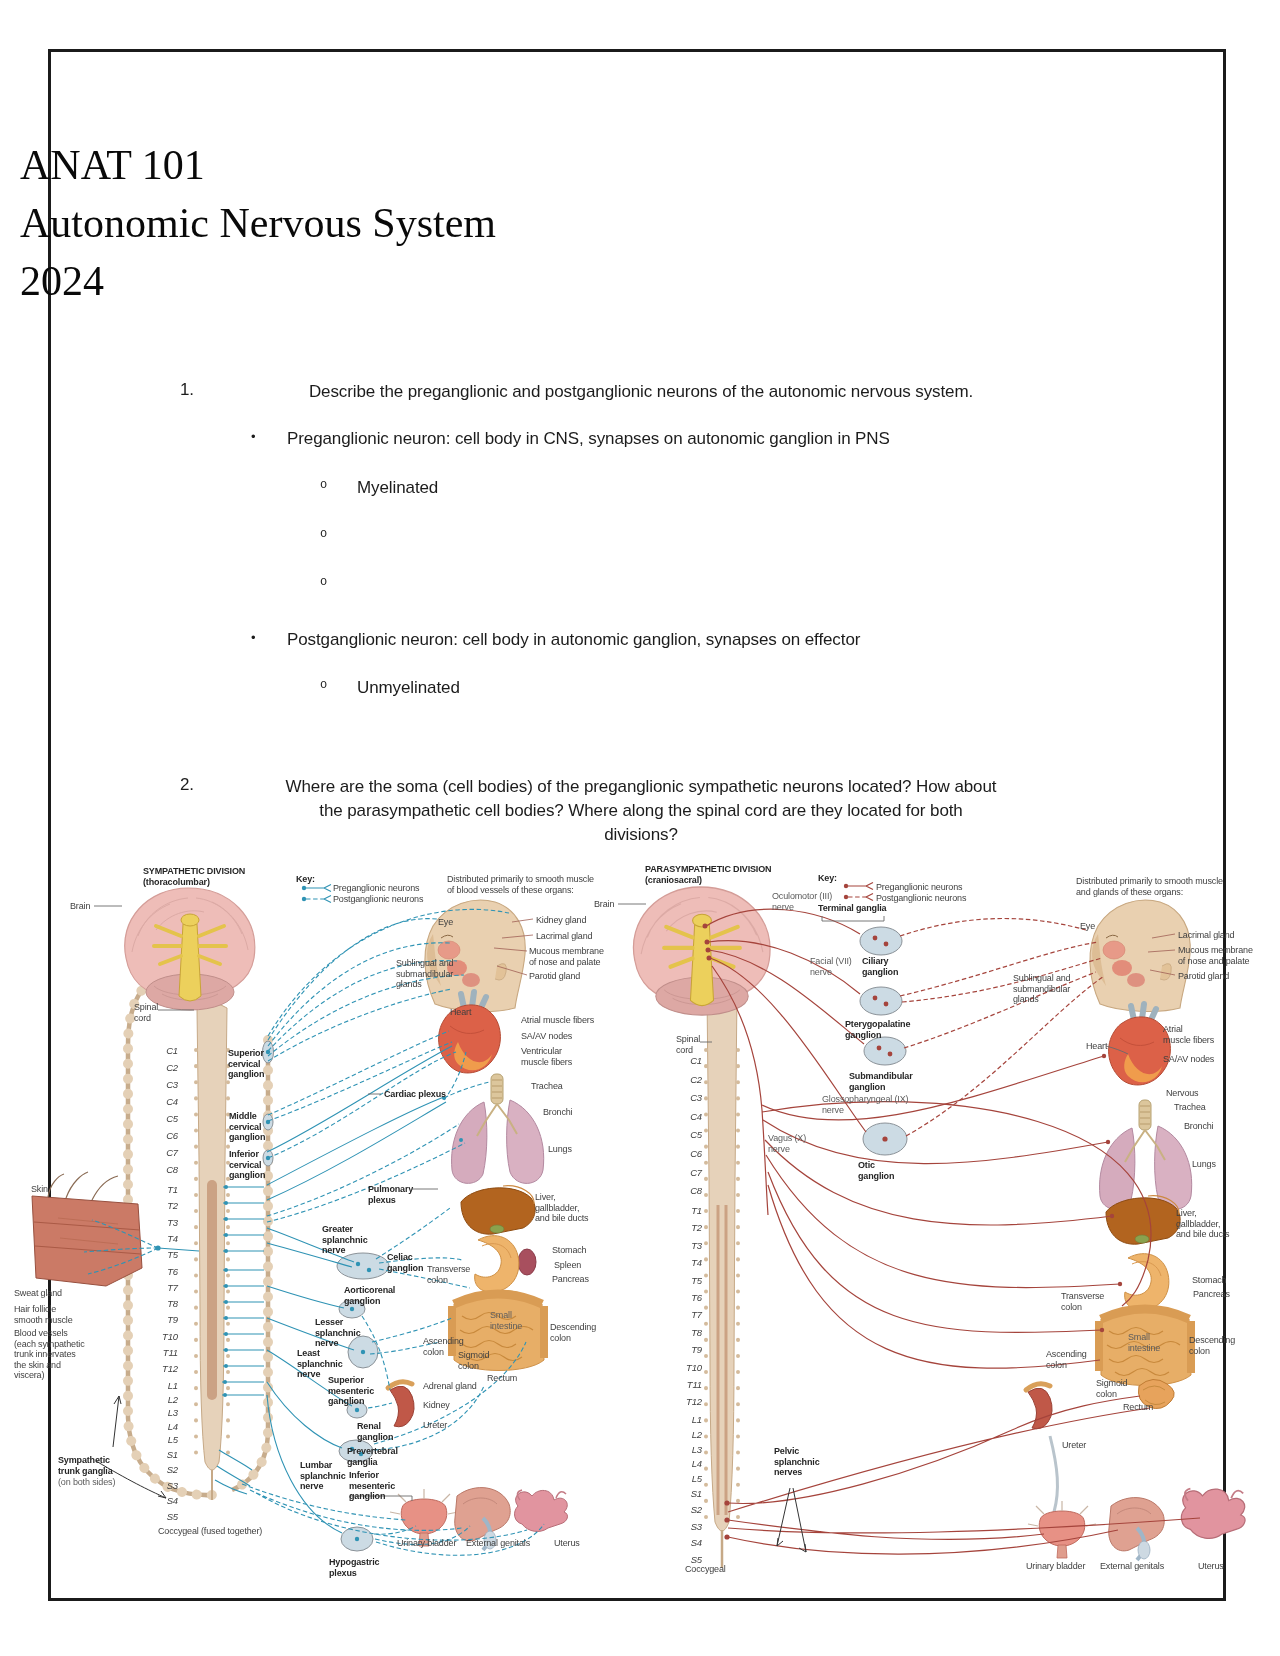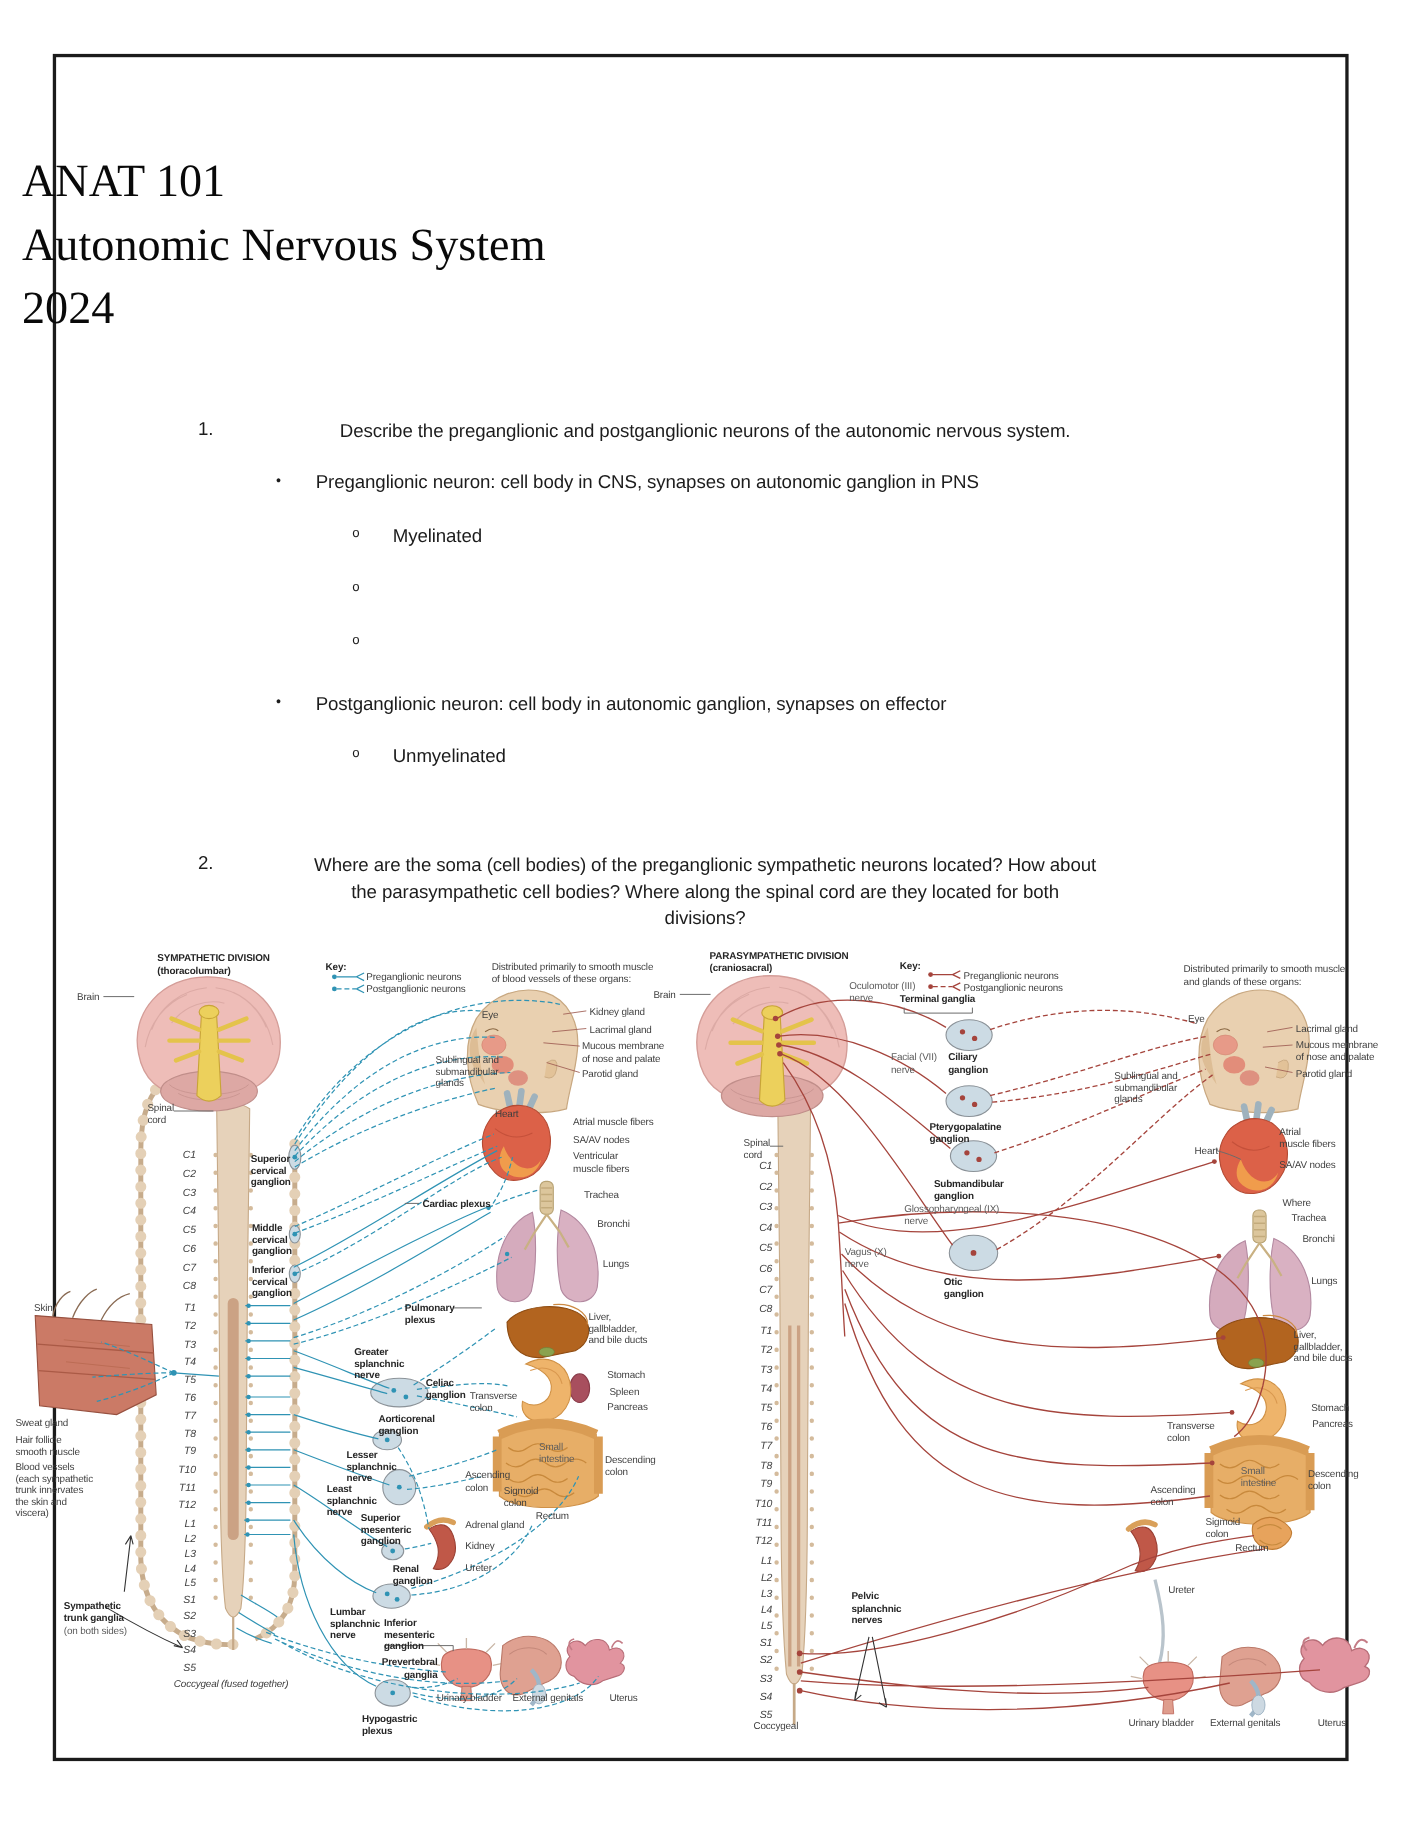--- a/index.html
+++ b/index.html
@@ -379,40 +379,40 @@
     <div class="dl" style="left: 423px; top: 1400px;">Kidney</div>
     <div class="dl" style="left: 423px; top: 1420px;">Ureter</div>
     <div class="dl b" style="left: 357px; top: 1421px;">Renal
 ganglion</div>
     <div class="dl b" style="left: 300px; top: 1460px;">Lumbar
 splanchnic
 nerve</div>
     <div class="dl b" style="left: 349px; top: 1470px;">Inferior
 mesenteric
 ganglion</div>
-    <div class="dl b" style="left: 347px; top: 1506px; text-align: right;">Prevertebral
+    <div class="dl b" style="left: 347px; top: 1446px;">Prevertebral
 ganglia</div>
     <div class="dl b" style="left: 329px; top: 1557px;">Hypogastric
 plexus</div>
     <div class="dl" style="left: 397px; top: 1538px;">Urinary bladder</div>
     <div class="dl" style="left: 466px; top: 1538px;">External genitals</div>
     <div class="dl" style="left: 554px; top: 1538px;">Uterus</div>
     <div class="dl" style="left: 31px; top: 1184px;">Skin</div>
     <div class="dl" style="left: 14px; top: 1288px;">Sweat gland</div>
     <div class="dl" style="left: 14px; top: 1304px;">Hair follicle
 smooth muscle</div>
     <div class="dl" style="left: 14px; top: 1328px;">Blood vessels
 (each sympathetic
 trunk innervates
 the skin and
 viscera)</div>
     <div class="dl b" style="left: 58px; top: 1455px;">Sympathetic
 trunk ganglia</div>
     <div class="dl g" style="left: 58px; top: 1477px;">(on both sides)</div>
-    <div class="dl" style="left: 158px; top: 1526px; font-style: italic;">Coccygeal (fused together)</div>
+    <div class="dl" style="left: 158px; top: 1526px;">Coccygeal (fused together)</div>
     <div class="dl seg r" style="left: 178px; top: 1046px;">C1</div>
     <div class="dl seg r" style="left: 178px; top: 1063px;">C2</div>
     <div class="dl seg r" style="left: 178px; top: 1080px;">C3</div>
     <div class="dl seg r" style="left: 178px; top: 1097px;">C4</div>
     <div class="dl seg r" style="left: 178px; top: 1114px;">C5</div>
     <div class="dl seg r" style="left: 178px; top: 1131px;">C6</div>
     <div class="dl seg r" style="left: 178px; top: 1148px;">C7</div>
     <div class="dl seg r" style="left: 178px; top: 1165px;">C8</div>
     <div class="dl seg r" style="left: 178px; top: 1185px;">T1</div>
     <div class="dl seg r" style="left: 178px; top: 1201px;">T2</div>
@@ -470,21 +470,21 @@
     <div class="dl" style="left: 1178px; top: 945px;">Mucous membrane
 of nose and palate</div>
     <div class="dl" style="left: 1178px; top: 971px;">Parotid gland</div>
     <div class="dl" style="left: 1013px; top: 973px;">Sublingual and
 submandibular
 glands</div>
     <div class="dl" style="left: 1086px; top: 1041px;">Heart</div>
     <div class="dl" style="left: 1163px; top: 1024px;">Atrial
 muscle fibers</div>
     <div class="dl" style="left: 1163px; top: 1054px;">SA/AV nodes</div>
-    <div class="dl" style="left: 1166px; top: 1088px;">Where</div>
+    <div class="dl" style="left: 1166px; top: 1088px;">Nervous</div>
     <div class="dl" style="left: 1174px; top: 1102px;">Trachea</div>
     <div class="dl" style="left: 1184px; top: 1121px;">Bronchi</div>
     <div class="dl" style="left: 1192px; top: 1159px;">Lungs</div>
     <div class="dl" style="left: 1176px; top: 1208px;">Liver,
 gallbladder,
 and bile ducts</div>
     <div class="dl" style="left: 1192px; top: 1275px;">Stomach</div>
     <div class="dl" style="left: 1193px; top: 1289px;">Pancreas</div>
     <div class="dl" style="left: 1061px; top: 1291px;">Transverse
 colon</div>

